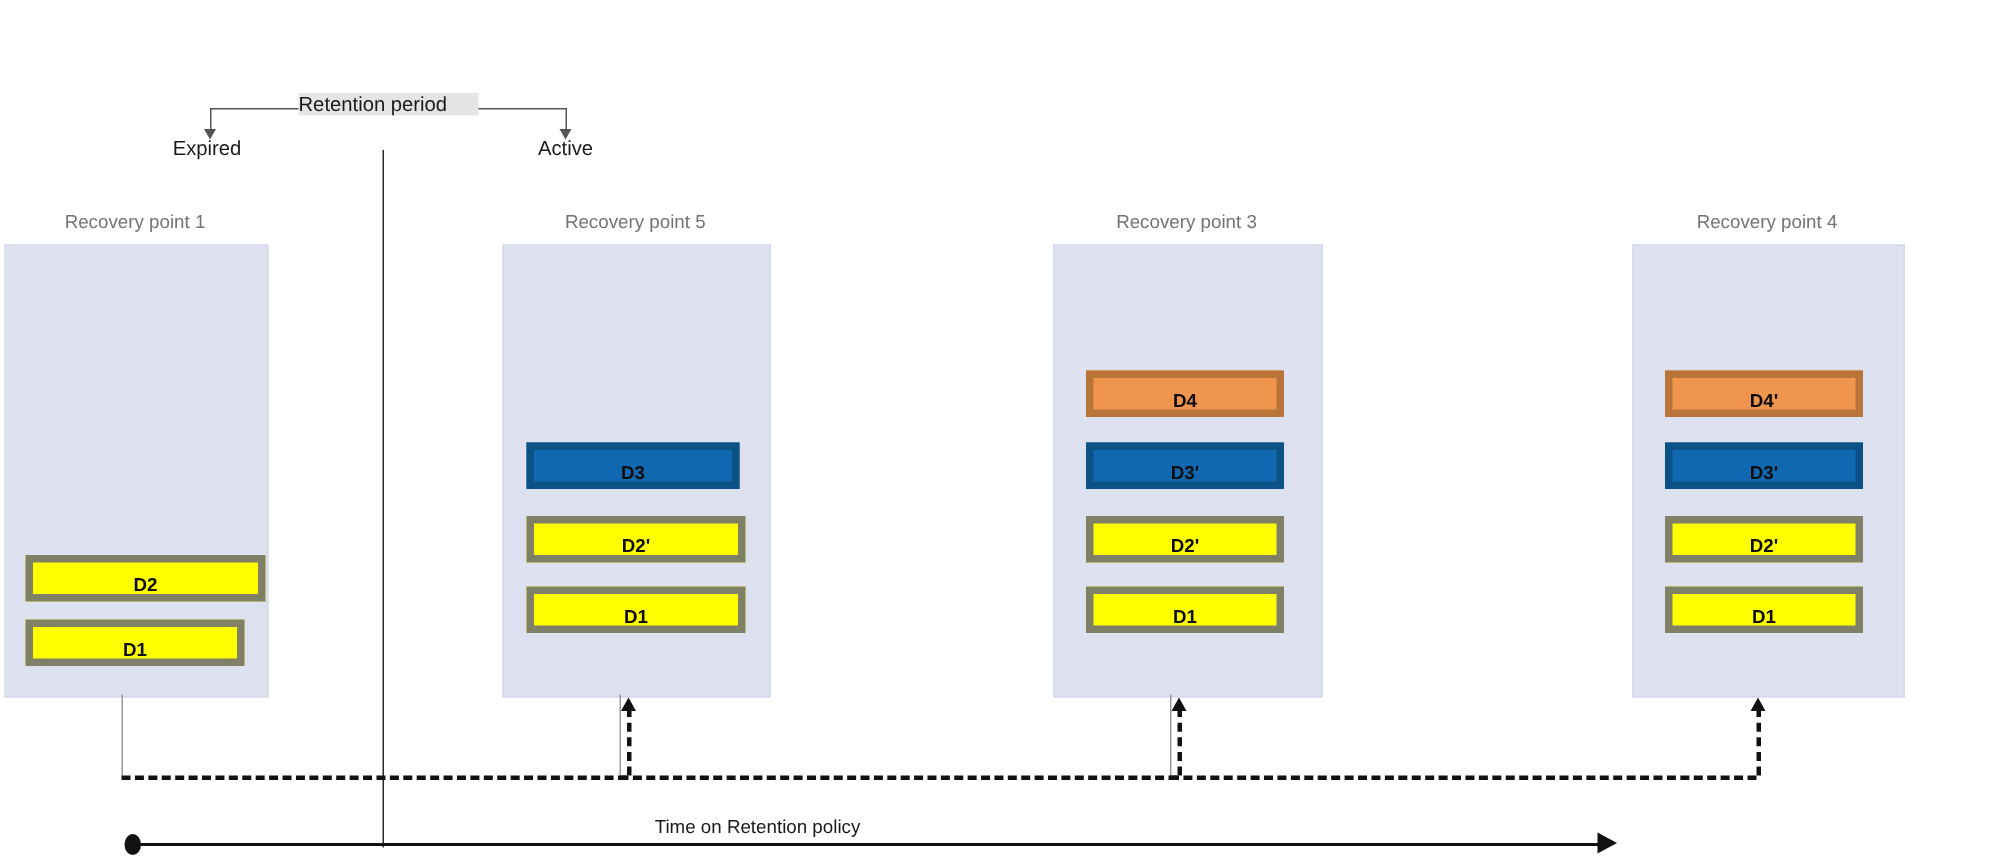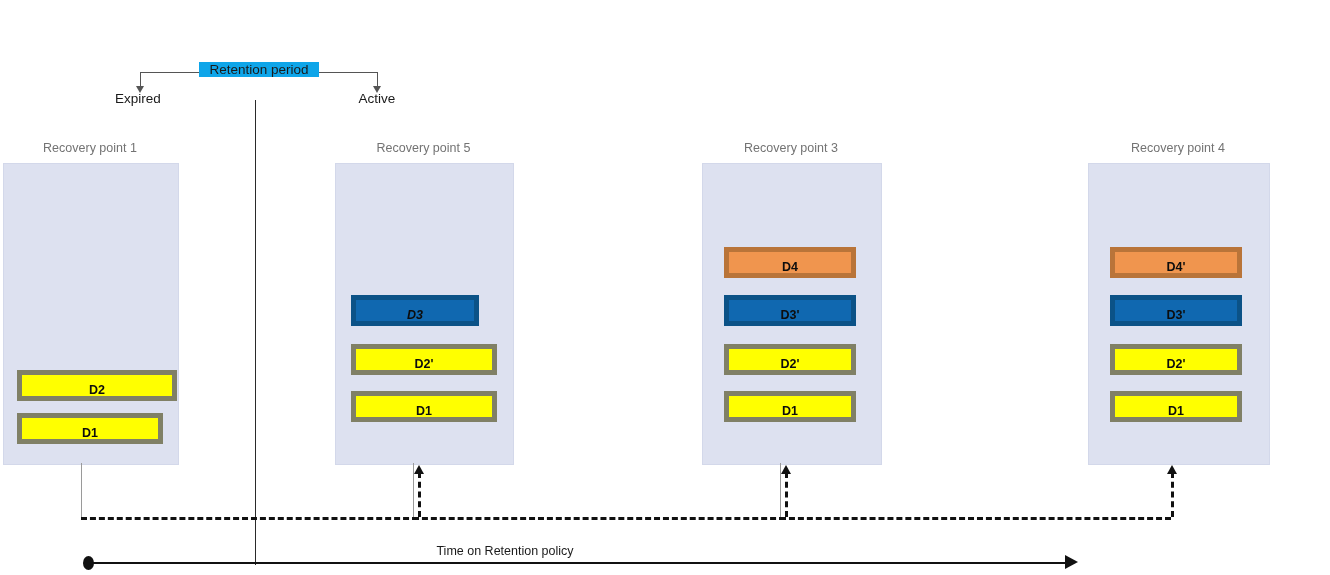--- a/index.html
+++ b/index.html
@@ -32,22 +32,22 @@
   .bracket-stem.left{left:140px;}
   .bracket-stem.right{left:377px;}
   .bracket-arrow{
     position:absolute;top:86px;width:0;height:0;
     border-left:4px solid transparent;border-right:4px solid transparent;
     border-top:7px solid #555;
   }
   .bracket-arrow.left{left:136px;}
   .bracket-arrow.right{left:373px;}
   .bracket-label{
-    position:absolute;left:199px;top:62px;width:120px;text-align:center;
-    font-size:13.5px;background:#0ea5e9;color:#1a1a1a;white-space:nowrap;
+    position:absolute;left:199px;top:62px;width:120px;text-align:left;
+    font-size:13.5px;background:#e5e5e5;color:#1a1a1a;white-space:nowrap;
   }
   .edge-label{
     position:absolute;top:91px;font-size:13.5px;color:#1a1a1a;
     white-space:nowrap;text-align:center;width:120px;
   }
   .edge-label.expired{left:78px;}
   .edge-label.active{left:317px;}
 
   
   .divider{
@@ -126,21 +126,21 @@
 
   <div class="divider"></div>
 
   <div id="panels">
       <div class="rp-title" style="left: 3px; top: 141px; width: 174px;">Recovery point 1</div>
       <div class="rp-panel" style="left: 3px; top: 163px; width: 174px; height: 300px;"></div>
       <div class="dbox yellow" style="left: 17px; top: 370px; width: 160px;">D2</div>
       <div class="dbox yellow" style="left: 17px; top: 413px; width: 146px;">D1</div>
       <div class="rp-title" style="left: 335px; top: 141px; width: 177px;">Recovery point 5</div>
       <div class="rp-panel" style="left: 335px; top: 163px; width: 177px; height: 300px;"></div>
-      <div class="dbox blue" style="left: 351px; top: 295px; width: 128px; font-style: italic;">D3</div>
+      <div class="dbox blue" style="left: 351px; top: 295px; width: 142px;">D3</div>
       <div class="dbox yellow" style="left: 351px; top: 344px; width: 146px;">D2'</div>
       <div class="dbox yellow" style="left: 351px; top: 391px; width: 146px;">D1</div>
       <div class="rp-title" style="left: 702px; top: 141px; width: 178px;">Recovery point 3</div>
       <div class="rp-panel" style="left: 702px; top: 163px; width: 178px; height: 300px;"></div>
       <div class="dbox orange" style="left: 724px; top: 247px; width: 132px;">D4</div>
       <div class="dbox blue" style="left: 724px; top: 295px; width: 132px;">D3'</div>
       <div class="dbox yellow" style="left: 724px; top: 344px; width: 132px;">D2'</div>
       <div class="dbox yellow" style="left: 724px; top: 391px; width: 132px;">D1</div>
       <div class="rp-title" style="left: 1088px; top: 141px; width: 180px;">Recovery point 4</div>
       <div class="rp-panel" style="left: 1088px; top: 163px; width: 180px; height: 300px;"></div>

